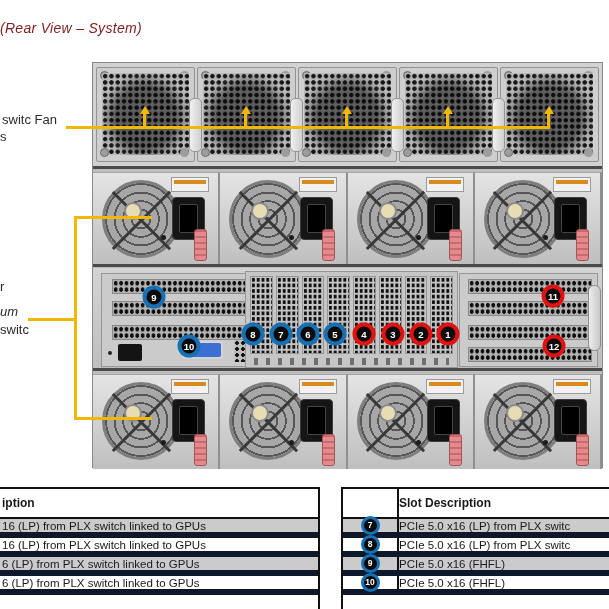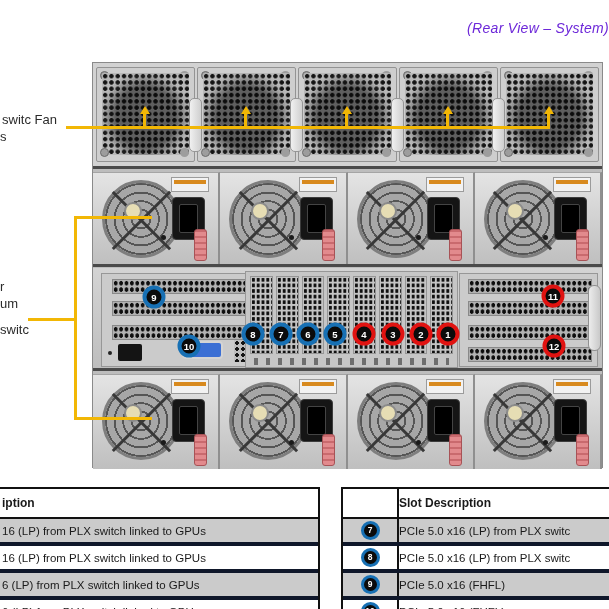--- a/index.html
+++ b/index.html
@@ -1,21 +1,21 @@
 <!DOCTYPE html>
 <html><head>
 <meta charset="utf-8">
 <style>
   html,body{margin:0;padding:0;background:#fff;}
   #stage{position:relative;width:609px;height:609px;overflow:hidden;background:#fff;
          font-family:"Liberation Sans",sans-serif;color:#1a1a1a;}
 
   
-  .page-title{position:absolute;left:0;right:0;top:20px;text-align:right;
-              font-style:italic;font-size:14px;color:#6d28d9;letter-spacing:.3px;}
+  .page-title{position:absolute;left:0;right:0;top:20px;text-align:left;
+              font-style:italic;font-size:14px;color:#7f1d1d;letter-spacing:.3px;}
 
   
   .label-frag{position:absolute;font-size:13px;color:#2b2b2b;white-space:nowrap;}
 
   
   #chassis{position:absolute;left:92px;top:62px;width:511px;height:406px;
            background:#bdbdbd;border:1px solid #8a8a8a;box-sizing:border-box;}
   .section{position:absolute;left:0;width:100%;box-sizing:border-box;}
 
   
@@ -95,41 +95,41 @@
   .co-arrowhead{position:absolute;width:0;height:0;z-index:6;
       border-left:5px solid transparent;border-right:5px solid transparent;
       border-bottom:8px solid #F2B705;transform:translateX(-50%);}
 
   
   .tbl{position:absolute;top:487px;background:#fff;overflow:hidden;box-sizing:border-box;}
   #left-table{left:0;width:320px;height:122px;border-top:2px solid #111;border-right:2px solid #111;}
   #right-table{left:341px;width:268px;height:122px;border-top:2px solid #111;border-left:2px solid #111;}
   .tbl-header{height:28px;display:flex;align-items:center;border-bottom:2px solid #111;
       font-weight:bold;font-size:12px;background:#fff;}
-  .tbl-row{height:27px;display:flex;align-items:center;border-bottom:4px solid #0f172a;
+  .tbl-row{height:19px;display:flex;align-items:center;border-bottom:6px solid #0f172a;
       font-size:11.5px;box-sizing:border-box;}
   .tbl-row.shaded{background:#cbcbcb;}
   #left-table .tbl-header,#left-table .tbl-row{padding-left:2px;}
   .colA{width:54px;align-self:stretch;flex:none;border-right:2px solid #111;
       display:flex;align-items:center;justify-content:center;}
   .colB{white-space:nowrap;}
   .tbl-circle{width:13px;height:13px;border-radius:50%;background:#0b0b0b;color:#fff;
       font-weight:bold;font-size:8.5px;line-height:13px;text-align:center;border:3.5px solid #1770B4;}
 </style>
 </head>
 <body>
 
 <div id="stage">
 
   <div class="page-title">(Rear View – System)</div>
 
   <div class="label-frag" style="left:2px;top:112px;">switc Fan</div>
   <div class="label-frag" style="left:0px;top:129px;">s</div>
   <div class="label-frag" style="left:0px;top:279px;">r</div>
-  <div class="label-frag" style="left:0px;top:296px;">um</div>
+  <div class="label-frag" style="left:0px;top:304px;font-style:italic;">um</div>
   <div class="label-frag" style="left:0px;top:322px;">switc</div>
 
   <div id="chassis">
     <div id="fan-row" class="section">
         <div class="fan-module">
           <div class="fan-grille"></div>
           <div class="fan-handle"></div>
         </div>
         <div class="fan-module">
           <div class="fan-grille"></div>

